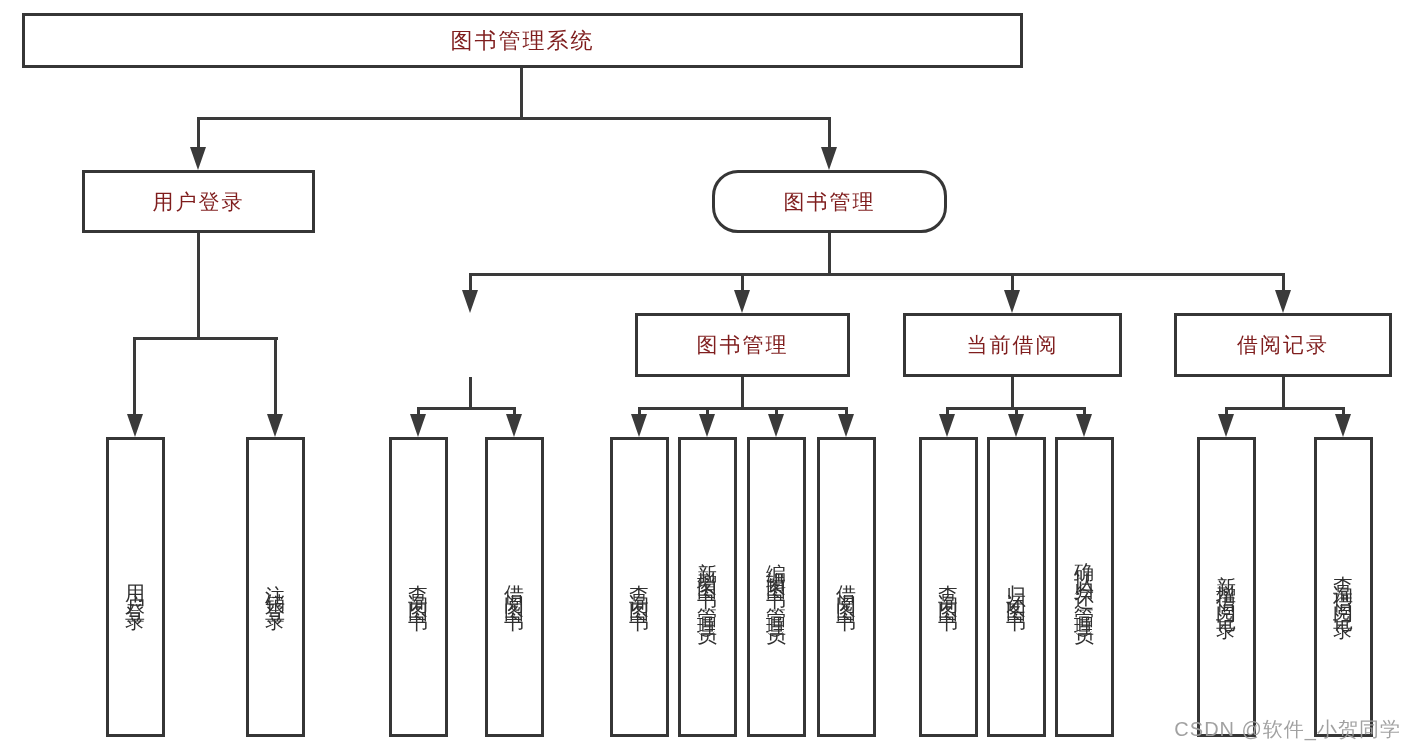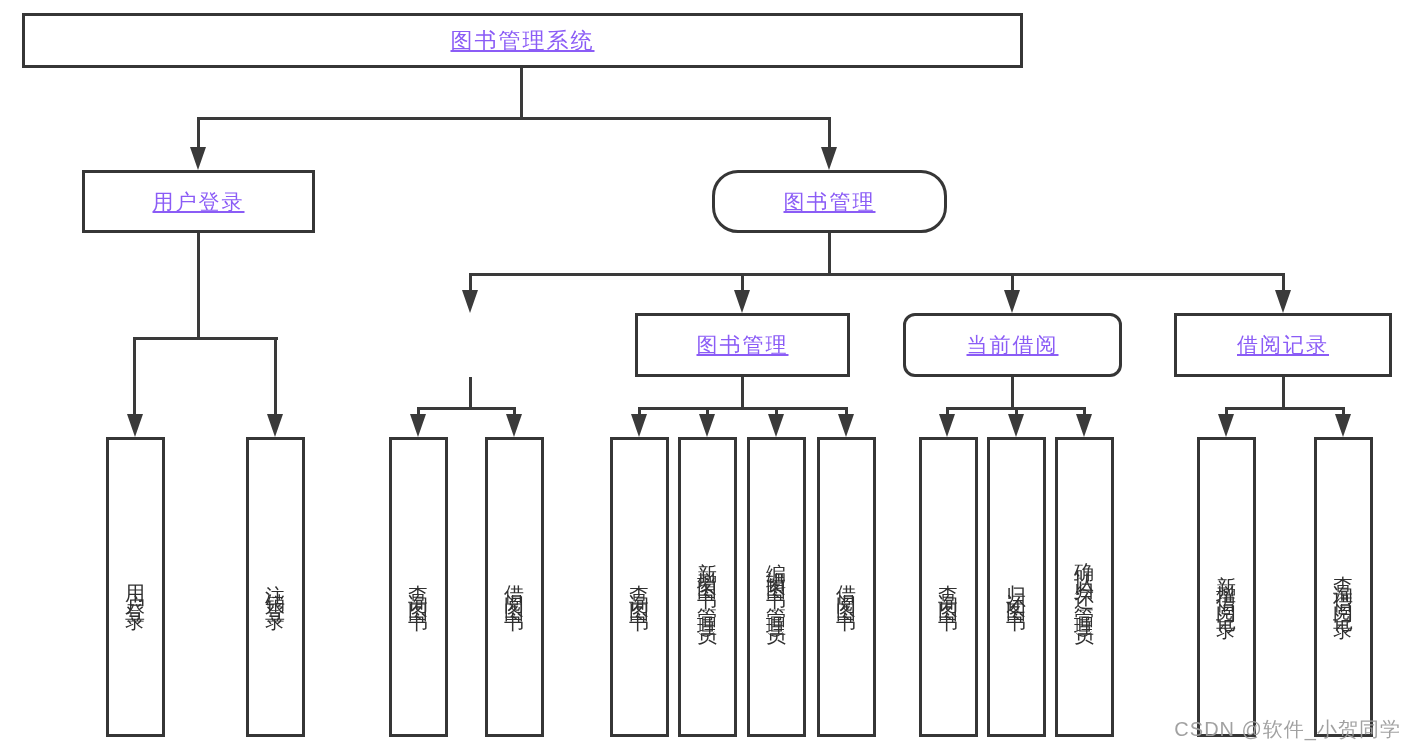--- a/index.html
+++ b/index.html
@@ -4,21 +4,21 @@
 <style>
   html, body { margin:0; padding:0; background:#ffffff; }
   #stage {
     position:relative; width:1405px; height:747px; background:#ffffff;
     font-family:"Liberation Sans","DejaVu Sans",sans-serif; overflow:hidden;
   }
   .box {
     position:absolute; border:3px solid #363636; background:#ffffff;
     box-sizing:border-box; display:flex; align-items:center; justify-content:center;
   }
-  .hlabel { font-size:21px; color:#8b5cf6; letter-spacing:2px; white-space:nowrap;text-decoration:underline; }
+  .hlabel { font-size:21px; color:#7f1d1d; letter-spacing:2px; white-space:nowrap; }
   .root-label { font-size:22px; }
   .vlabel {
     writing-mode:vertical-rl; text-orientation:mixed;
     font-size:20px; color:#2f2f2f; letter-spacing:9px; line-height:1;
   }
   .ln { position:absolute; background:#3a3a3a; }
   .hl { height:3px; }
   .vl { width:3px; }
   .arw {
     position:absolute; width:0; height:0;
@@ -68,21 +68,21 @@
   <div class="ln vl" style="left:741px; top:273px; height:18px;"></div>
   <div class="arw" style="left:734px; top:290px;"></div>
   <div class="ln vl" style="left:1011px; top:273px; height:18px;"></div>
   <div class="arw" style="left:1004px; top:290px;"></div>
   <div class="ln vl" style="left:1282px; top:273px; height:18px;"></div>
   <div class="arw" style="left:1275px; top:290px;"></div>
 
   <div class="box" style="left:635px; top:313px; width:215px; height:64px;">
     <span class="hlabel">图书管理</span>
   </div>
-  <div class="box" style="left:903px; top:313px; width:219px; height:64px;border-radius:12px;">
+  <div class="box" style="left:903px; top:313px; width:219px; height:64px;">
     <span class="hlabel">当前借阅</span>
   </div>
   <div class="box" style="left:1174px; top:313px; width:218px; height:64px;">
     <span class="hlabel">借阅记录</span>
   </div>
 
   <div class="ln vl" style="left:469px; top:377px; height:32px;"></div>
   <div class="ln hl" style="left:417px; top:407px; width:99px;"></div>
   <div class="ln vl" style="left:417px; top:407px; height:10px;"></div>
   <div class="arw" style="left:410px; top:414px;"></div>

